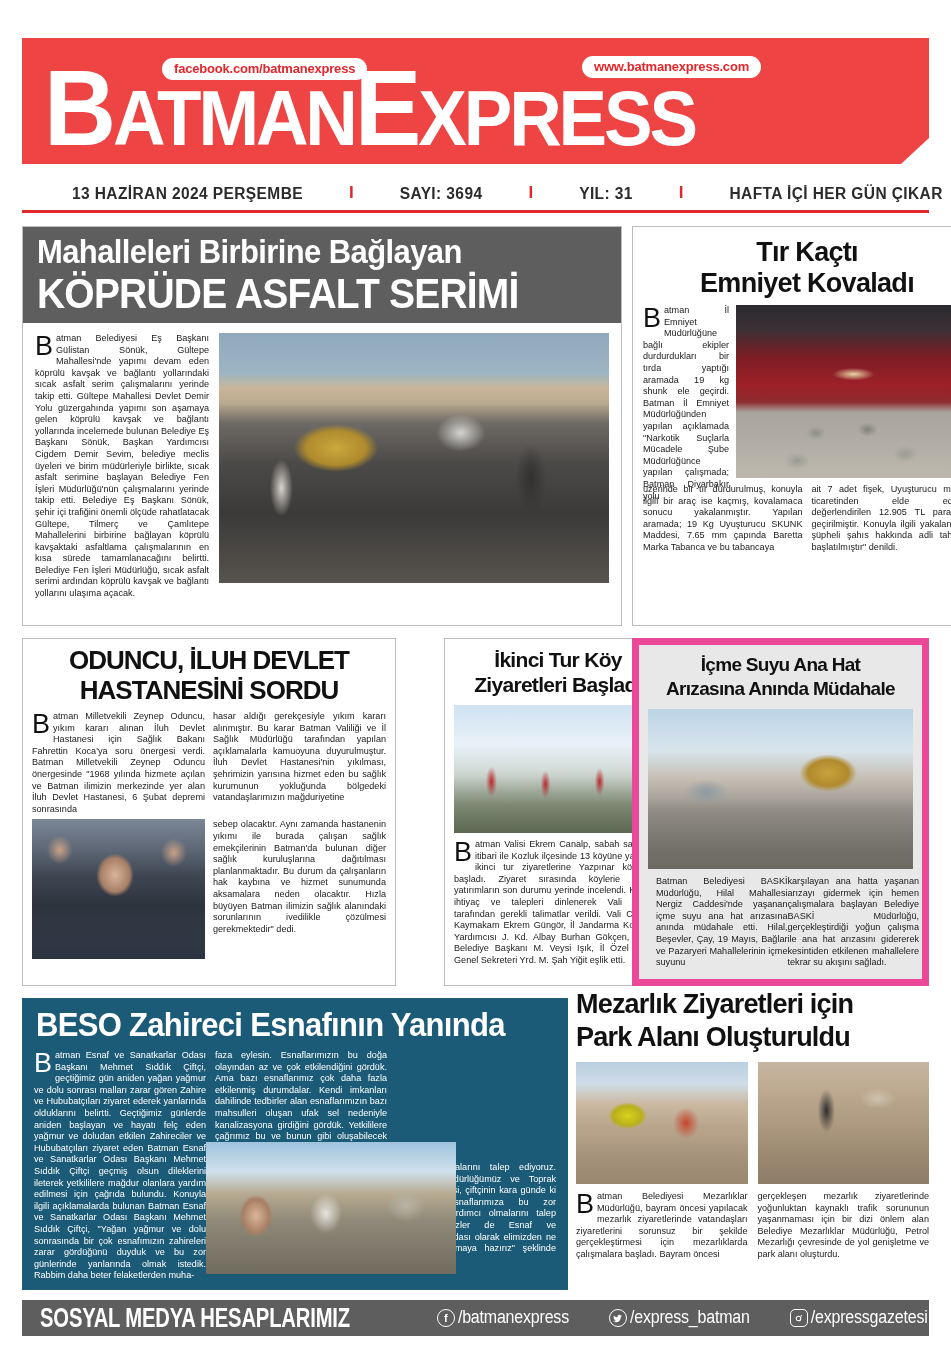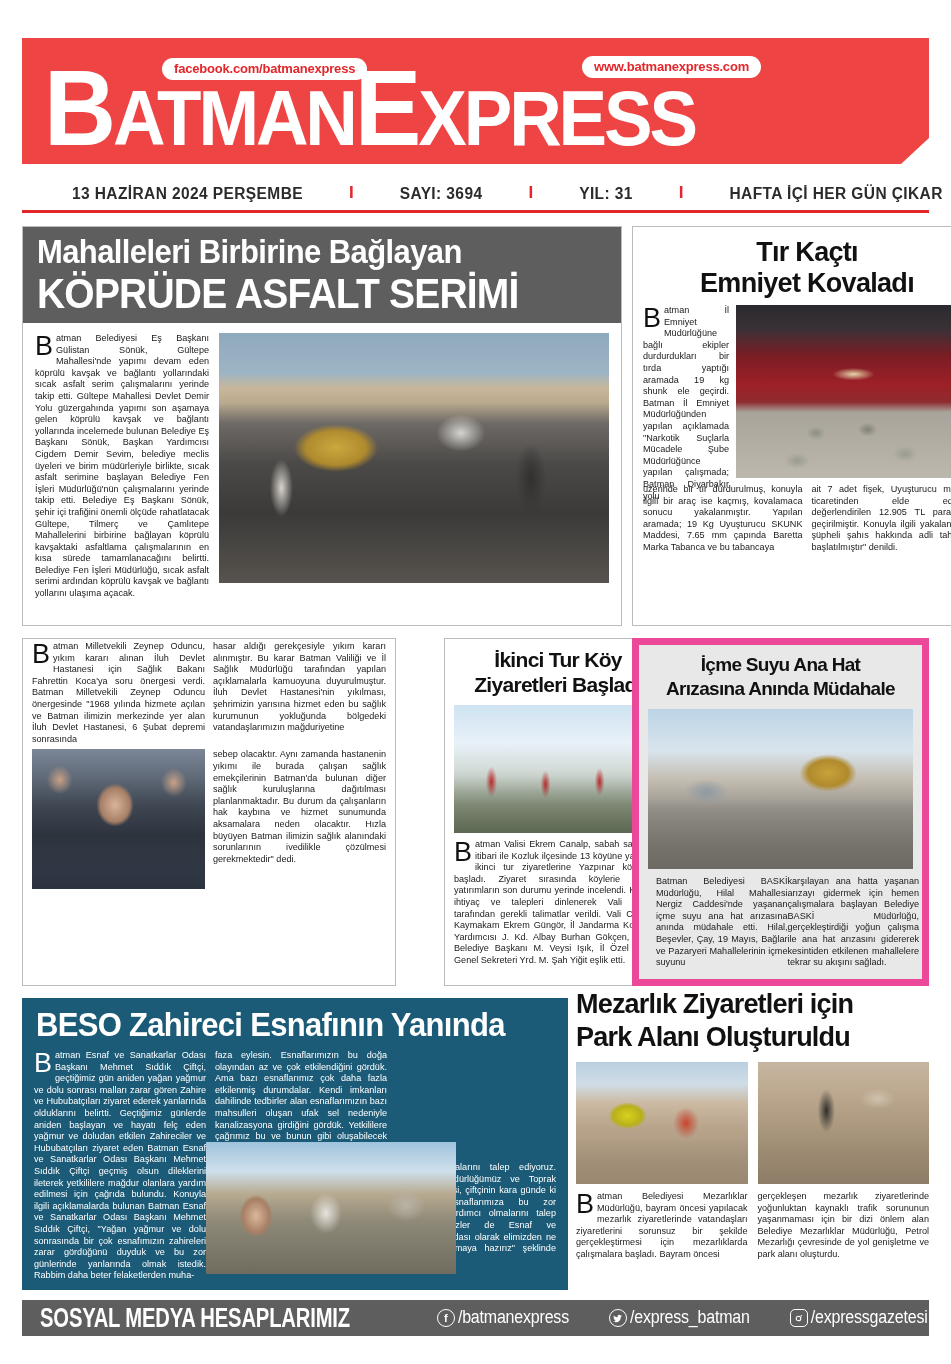--- a/index.html
+++ b/index.html
@@ -271,20 +271,24 @@
       <div class="body-text dropcap" style="width:86px;">Batman İl Emniyet Müdürlüğüne bağlı ekipler durdurdukları bir tırda yaptığı aramada 19 kg shunk ele geçirdi. Batman İl Emniyet Müdürlüğünden yapılan açıklamada "Narkotik Suçlarla Mücadele Şube Müdürlüğünce yapılan çalışmada; Batman Diyarbakır yolu</div>
       <div class="photo ph-narko" style="flex:1;"></div>
     </div>
     <div style="display:flex; padding:6px 10px 10px 10px; gap:9px;">
       <div class="body-text" style="flex:1;">üzerinde bir tır durdurulmuş, konuyla ilgili bir araç ise kaçmış, kovalamaca sonucu yakalanmıştır. Yapılan aramada; 19 Kg Uyuşturucu SKUNK Maddesi, 7.65 mm çapında Baretta Marka Tabanca ve bu tabancaya</div>
       <div class="body-text" style="flex:1;">ait 7 adet fişek, Uyuşturucu madde ticaretinden elde edildiği değerlendirilen 12.905 TL para ele geçirilmiştir. Konuyla ilgili yakalanan 3 şüpheli şahıs hakkında adli tahkikat başlatılmıştır" denildi.</div>
     </div>
   </div>
 
   <div class="block bordered" style="left:22px; top:638px; width:374px; height:348px;">
+    <div style="padding:6px 8px 4px 8px;">
+      <div class="hl-black" style="font-size:26px; line-height:30px; letter-spacing:-1px;">ODUNCU, İLUH DEVLET</div>
+      <div class="hl-black" style="font-size:26px; line-height:30px; letter-spacing:-1px;">HASTANESİNİ SORDU</div>
+    </div>
     <div style="display:flex; padding:2px 9px 0 9px; gap:8px;">
       <div class="body-text dropcap" style="width:173px;">Batman Milletvekili Zeynep Oduncu, yıkım kararı alınan İluh Devlet Hastanesi için Sağlık Bakanı Fahrettin Koca'ya soru önergesi verdi. Batman Milletvekili Zeynep Oduncu önergesinde "1968 yılında hizmete açılan ve Batman ilimizin merkezinde yer alan İluh Devlet Hastanesi, 6 Şubat depremi sonrasında</div>
       <div class="body-text" style="flex:1;">hasar aldığı gerekçesiyle yıkım kararı alınmıştır. Bu karar Batman Valiliği ve İl Sağlık Müdürlüğü tarafından yapılan açıklamalarla kamuoyuna duyurulmuştur. İluh Devlet Hastanesi'nin yıkılması, şehrimizin yarısına hizmet eden bu sağlık kurumunun yokluğunda bölgedeki vatandaşlarımızın mağduriyetine</div>
     </div>
     <div style="display:flex; padding:4px 9px 8px 9px; gap:8px;">
       <div class="photo ph-meclis" style="width:173px; height:140px;"></div>
       <div class="body-text" style="flex:1;">sebep olacaktır. Aynı zamanda hastanenin yıkımı ile burada çalışan sağlık emekçilerinin Batman'da bulunan diğer sağlık kuruluşlarına dağıtılması planlanmaktadır. Bu durum da çalışanların hak kaybına ve hizmet sunumunda aksamalara neden olacaktır. Hızla büyüyen Batman ilimizin sağlık alanındaki sorunlarının ivedilikle çözülmesi gerekmektedir" dedi.</div>
     </div>
   </div>
 

